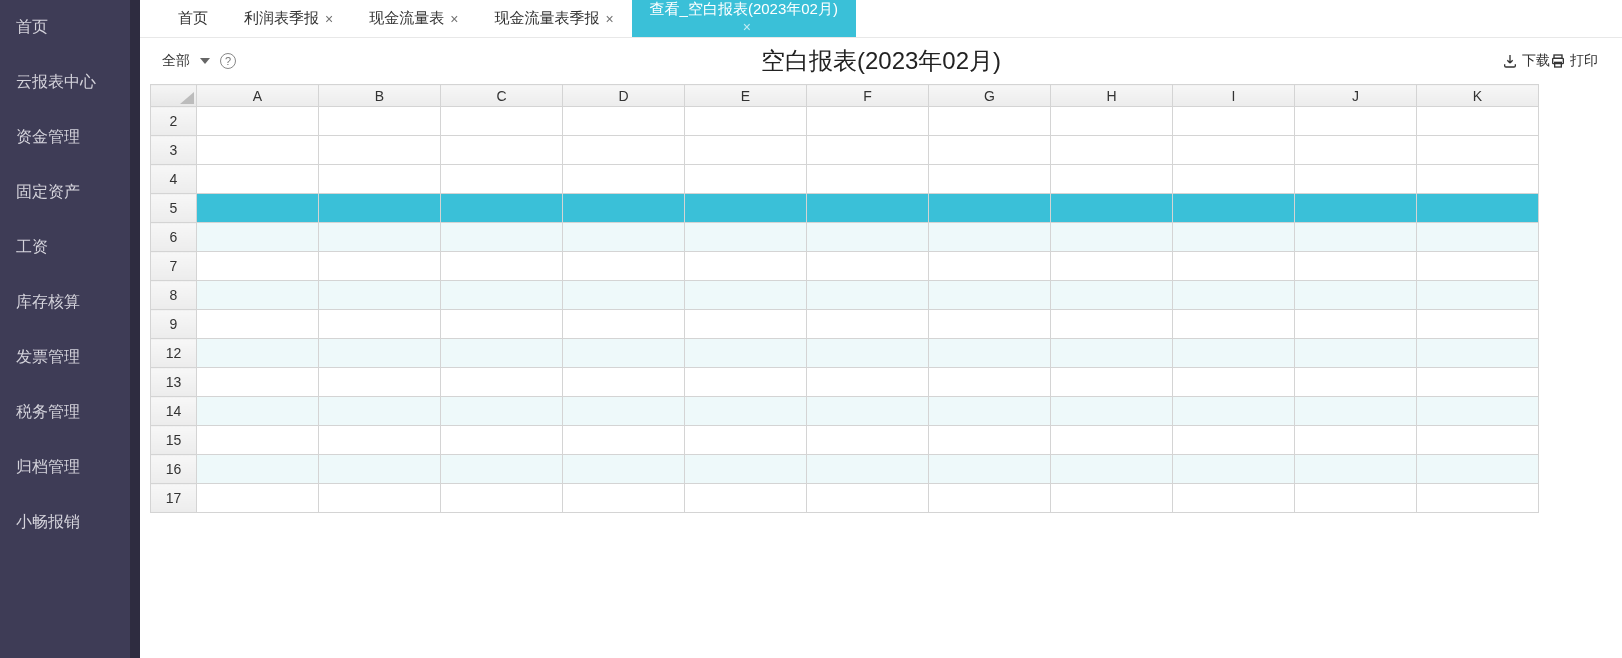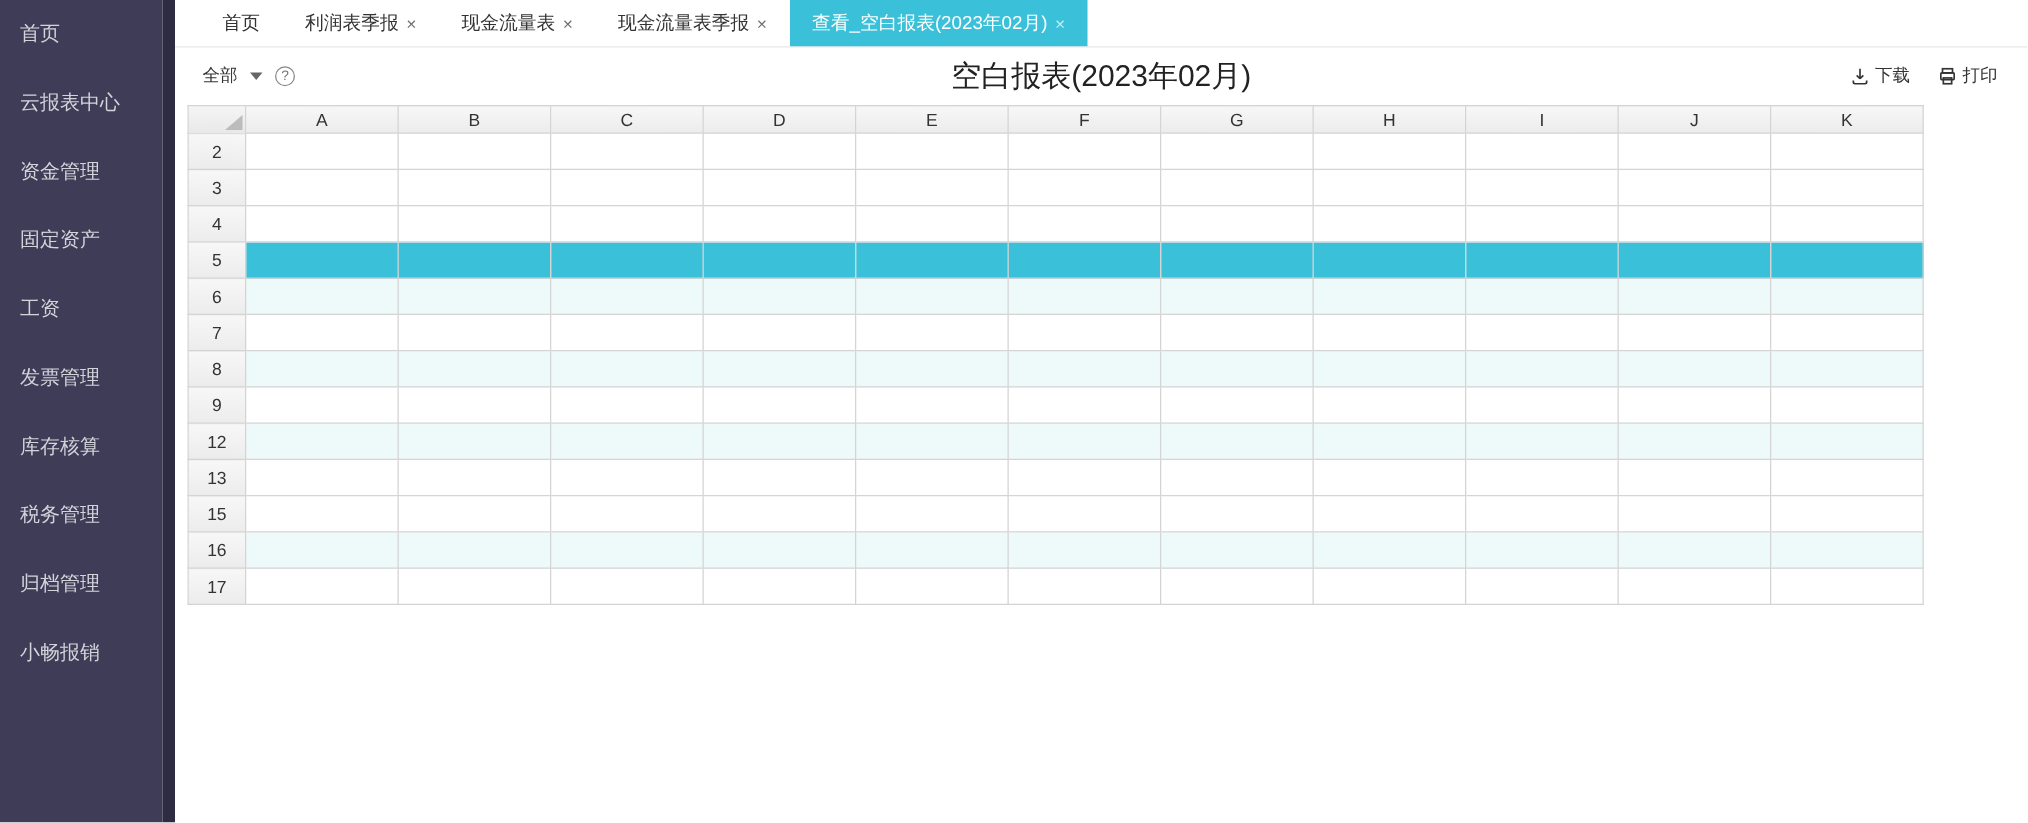--- a/index.html
+++ b/index.html
@@ -54,20 +54,21 @@
   align-items: center;
   padding: 0 18px;
   font-size: 15px;
   color: #333;
   cursor: pointer;
   white-space: nowrap;
 }
 .tab.active {
   background: #3ac0d8;
   color: #fff;
+  flex-direction: column;
 }
 .tab-close {
   margin-left: 6px;
   font-size: 14px;
   cursor: pointer;
   opacity: 0.7;
 }
 
 
 .toolbar {
@@ -105,21 +106,20 @@
 .report-title {
   position: absolute;
   left: 50%;
   transform: translateX(-50%);
   font-size: 24px;
   color: #222;
 }
 .toolbar-actions {
   margin-left: auto;
   display: flex;
-  gap: 22px;
   align-items: center;
   justify-content: flex-end;
 }
 .action-btn {
   display: flex;
   align-items: center;
   gap: 4px;
   font-size: 14px;
   color: #333;
   cursor: pointer;
@@ -177,22 +177,22 @@
 </style>
 </head>
 <body>
 
 <nav class="sidebar">
     <div class="sidebar-item">首页</div>
     <div class="sidebar-item">云报表中心</div>
     <div class="sidebar-item">资金管理</div>
     <div class="sidebar-item">固定资产</div>
     <div class="sidebar-item">工资</div>
+    <div class="sidebar-item">库存核算</div>
     <div class="sidebar-item">发票管理</div>
-    <div class="sidebar-item">库存核算</div>
     <div class="sidebar-item">税务管理</div>
     <div class="sidebar-item">归档管理</div>
     <div class="sidebar-item">小畅报销</div>
   </nav>
 <div class="sidebar-scroll"></div>
 
 <div class="main">
 
   <div class="tabs">
       <div class="tab">
@@ -394,20 +394,34 @@
             <td class="cell"></td>
             <td class="cell"></td>
             <td class="cell"></td>
             <td class="cell"></td>
             <td class="cell"></td>
             <td class="cell"></td>
             <td class="cell"></td>
             <td class="cell"></td>
             <td class="cell"></td>
           </tr>
+          <tr class="row-alt">
+            <th class="row-head">14</th>
+            <td class="cell"></td>
+            <td class="cell"></td>
+            <td class="cell"></td>
+            <td class="cell"></td>
+            <td class="cell"></td>
+            <td class="cell"></td>
+            <td class="cell"></td>
+            <td class="cell"></td>
+            <td class="cell"></td>
+            <td class="cell"></td>
+            <td class="cell"></td>
+          </tr>
           <tr>
             <th class="row-head">15</th>
             <td class="cell"></td>
             <td class="cell"></td>
             <td class="cell"></td>
             <td class="cell"></td>
             <td class="cell"></td>
             <td class="cell"></td>
             <td class="cell"></td>
             <td class="cell"></td>

